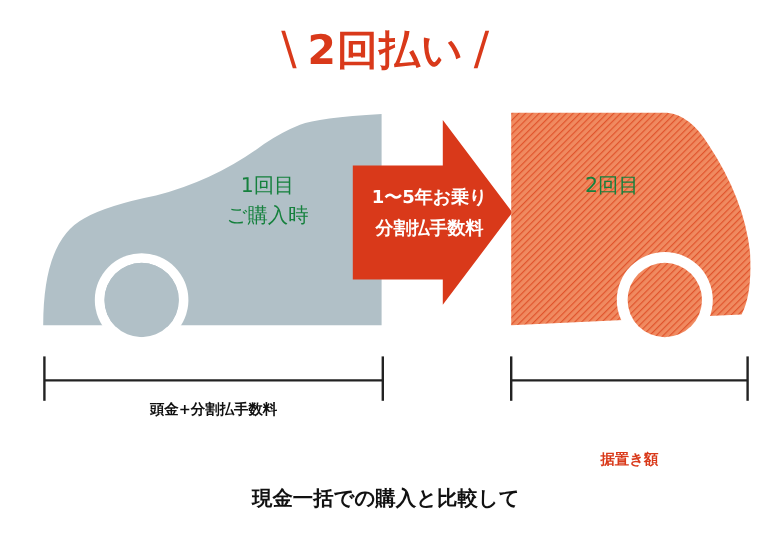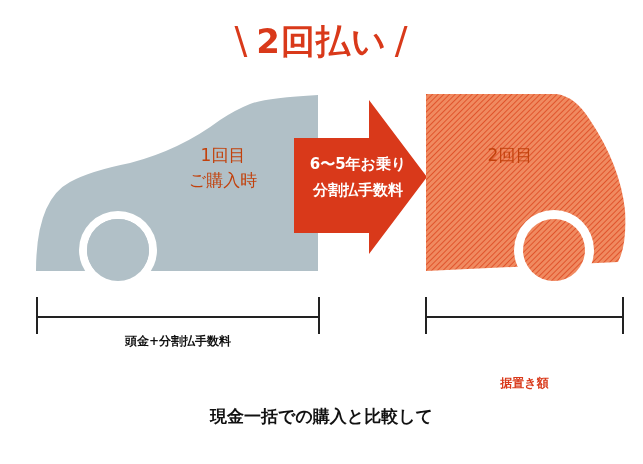--- a/index.html
+++ b/index.html
@@ -3,21 +3,21 @@
 <meta charset="utf-8">
 <style>
   html, body { margin: 0; padding: 0; background: #ffffff; }
   body { width: 643px; height: 464px; position: relative; overflow: hidden;
          font-family: "DejaVu Sans", "Liberation Sans", sans-serif; }
   .abs { position: absolute; }
   .title { left: 0; top: 18px; width: 643px; text-align: center; color: #d9391a;
            font-size: 34px; font-weight: bold; letter-spacing: 1px; line-height: 44px; }
   .title .slash { font-weight: normal; font-size: 38px; margin: 0 8px; }
   svg.stage { position: absolute; left: 0; top: 0; }
-  .car-label { color: #c2410c; font-size: 17px; line-height: 25px; text-align: center; }
+  .car-label { color: #15803d; font-size: 17px; line-height: 25px; text-align: center; }
   .arrow-label { color: #ffffff; font-size: 15px; line-height: 26px; text-align: center; font-weight: bold; }
   .bracket-label { font-size: 12px; text-align: center; line-height: 22px; font-weight: bold; }
   .footer { left: 0; width: 643px; text-align: center; color: #111; font-size: 17px; line-height: 25px; font-weight: bold; }
 </style>
 </head>
 <body>
 
 <div class="abs title">
   <span class="slash">\</span><span>2回払い</span><span class="slash">/</span>
 </div>
@@ -59,21 +59,21 @@
     <line x1="426" y1="317" x2="623" y2="317"></line>
   </g>
 </svg>
 
 <div class="abs car-label" style="left:168px; top:143px; width:110px;">
   <div>1回目</div>
   <div>ご購入時</div>
 </div>
 
 <div class="abs arrow-label" style="left:292px; top:151px; width:132px;">
-  <div>6〜5年お乗り</div>
+  <div>1〜5年お乗り</div>
   <div>分割払手数料</div>
 </div>
 
 <div class="abs car-label" style="left:440px; top:143px; width:140px;">
   <div>2回目</div>
 </div>
 
 <div class="abs bracket-label" style="left:37px; top:330px; width:282px; color:#111;">頭金+分割払手数料</div>
 <div class="abs bracket-label" style="left:426px; top:330px; width:197px; color:#d9391a;margin-top:42px;">据置き額</div>
 

